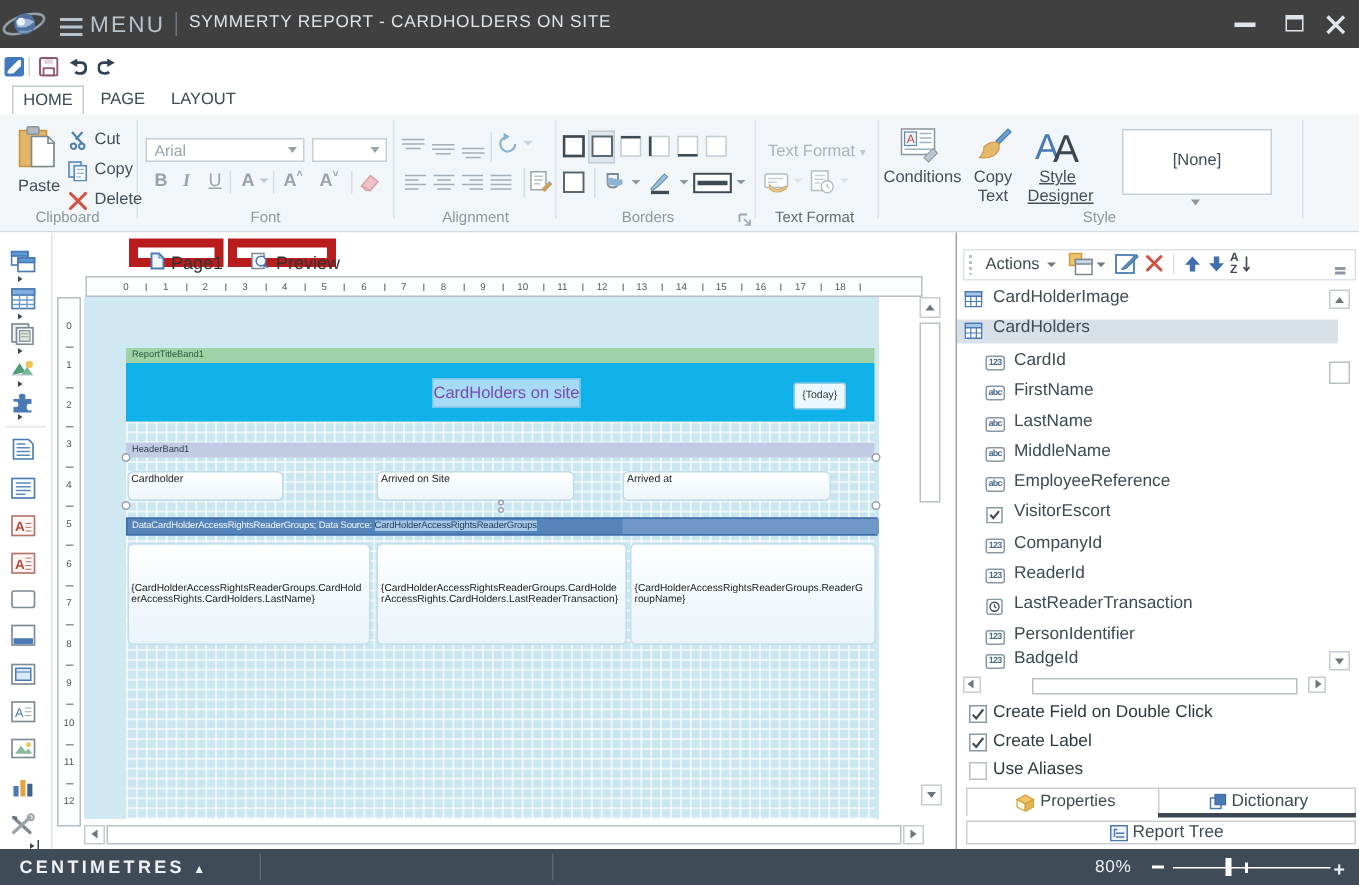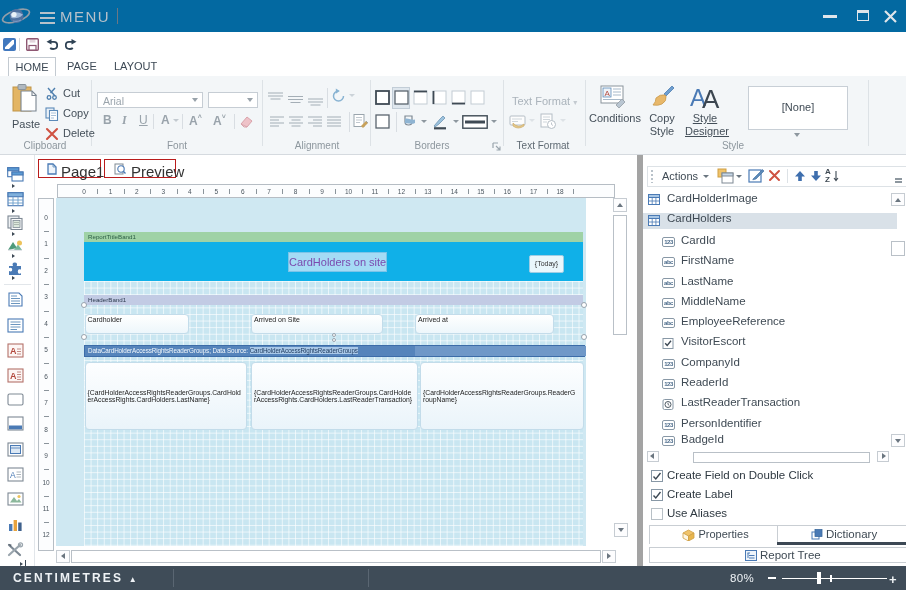--- a/index.html
+++ b/index.html
@@ -1,21 +1,21 @@
 <!DOCTYPE html>
 <html><head>
 <meta charset="utf-8">
 <style>
 * { margin:0; padding:0; box-sizing:border-box; }
 html,body { width:906px; height:590px; overflow:hidden; }
 body { font-family:"Liberation Sans", sans-serif; position:relative; background:#fff; }
 .abs { position:absolute; }
 
 
-#titlebar { left:0; top:0; width:906px; height:48px; background:#0369a1; }
+#titlebar { left:0; top:0; width:906px; height:48px; background:#404040; }
 #menu-burger div { width:15px; height:2.4px; background:#b7c1ca; margin-bottom:2.6px; }
 #menu-txt { color:#b7c1ca; font-size:15px; letter-spacing:1.5px; }
 #win-title { color:#dde3e9; font-size:11.5px; letter-spacing:0.5px; }
 
 
 #quickbar { left:0; top:32px; width:906px; height:24px; background:#ffffff; }
 
 
 #tabrow { left:0; top:56px; width:906px; height:20px; background:#ffffff; }
 .rtab { position:absolute; font-size:11px; color:#3c4854; top:4px; }
@@ -25,21 +25,21 @@
 #ribbon { left:0; top:76px; width:906px; height:79px; background:#f3f6f8; border-bottom:1px solid #d5dadf; }
 .gsep { position:absolute; top:4px; width:1px; height:66px; background:#dde2e6; }
 .glabel { position:absolute; bottom:3px; font-size:10px; color:#8d979e; width:100px; text-align:center; }
 .rbtn-txt { font-size:11px; color:#444f59; }
 .combo { position:absolute; background:#fff; border:1px solid #c6cdd4; }
 .combo .arr { position:absolute; right:4px; top:5px; width:0; height:0; border-left:3px solid transparent; border-right:3px solid transparent; border-top:4px solid #98a2aa; }
 
 
 #main { left:0; top:155px; width:906px; height:411px; background:#fff; }
 #toolbox { position:absolute; left:0; top:0; width:35px; height:411px; border-right:1px solid #e2e6ea; background:#fff; }
-.pagetab { position:absolute; top:4px; height:19px; border:1px solid #b91c1c; background:#fff; font-size:15px; color:#333; }
+.pagetab { position:absolute; top:4px; height:19px; border:6px solid #b91c1c; background:#fff; font-size:12px; color:#333;margin-left:48px; }
 #hruler { position:absolute; left:57px; top:29px; width:558px; height:14px; background:#fcfdfe; border:1px solid #b6bdc4; }
 #vruler { position:absolute; left:38px; top:43px; width:16px; height:353px; background:#fcfdfe; border:1px solid #b6bdc4; }
 .rnum { position:absolute; font-size:6.5px; color:#4a555e; }
 .htick { position:absolute; top:4px; width:1px; height:5px; background:#8b949b; }
 .vtick { position:absolute; left:5px; height:1px; width:5px; background:#8b949b; }
 #page { position:absolute; left:56px; top:43px; width:530px; height:348px; background:#cfe8f2; }
 #grid { position:absolute; left:28px; top:83px; width:499px; height:265px; background-color:#c9e6f1;
   background-image:linear-gradient(to right, rgba(255,255,255,.65) 1px, transparent 1px),
                    linear-gradient(to bottom, rgba(255,255,255,.65) 1px, transparent 1px);
   background-size:6.6px 6.6px; }
@@ -47,21 +47,21 @@
 .tbox { position:absolute; background:linear-gradient(180deg,#ffffff, #edf6fb); border:1px solid #c3dcea; border-radius:4px; font-size:7px; color:#222; padding:1px 0 0 2px; }
 .dbox { position:absolute; background:linear-gradient(180deg,#fdfeff, #eaf4fa); border:1px solid #c3dcea; border-radius:4px; font-size:6.8px; color:#222; display:flex; align-items:center; }
 .handle { position:absolute; width:6px; height:6px; border-radius:50%; background:#fff; border:1px solid #98a3ad; }
 
 
 .sbtn { position:absolute; background:#fdfdfe; border:1px solid #c6ccd2; }
 .sthumb { position:absolute; background:#fff; border:1px solid #b9c0c7; }
 .sarr { position:absolute; width:0; height:0; }
 
 
-#rpanel { position:absolute; left:637px; top:0px; width:269px; height:411px; background:#fff; border-left:6px solid #a3a3a3; }
+#rpanel { position:absolute; left:637px; top:0px; width:269px; height:411px; background:#fff; border-left:1px solid #a3a3a3; }
 .badge { position:absolute; width:13px; height:10px; border:1px solid #8898a6; border-radius:2px; background:#fff; font-size:6px; line-height:8px; text-align:center; color:#4a6a8a; font-weight:bold; letter-spacing:-0.5px; }
 
 
 #statusbar { left:0; top:566px; width:906px; height:24px; background:#3f4c58; color:#eef2f5; }
 #statusbar .lbl { position:absolute; font-size:10.5px; letter-spacing:0.4px; }
 </style>
 </head>
 <body>
 
 <div class="abs" id="titlebar">
@@ -72,20 +72,21 @@
     <circle cx="13" cy="13.5" r="2.6" fill="#eef4fa" opacity="0.95"></circle>
     <path d="M12 20 Q17 21 20 19" stroke="#7d9cc4" stroke-width="1.2" fill="none"></path>
   </svg>
   <div class="abs" id="menu-burger" style="left:40px;top:12px;">
     <div></div>
       <div></div>
       <div style="margin-bottom:0"></div>
   </div>
   <div class="abs" id="menu-txt" style="left:60px;top:8px;">MENU</div>
   <div class="abs" style="left:117px;top:8px;width:1px;height:16px;background:#6b7784"></div>
+  <div class="abs" id="win-title" style="left:126px;top:9px;">SYMMERTY REPORT - CARDHOLDERS ON SITE</div>
   <div class="abs" style="left:823px;top:15px;width:14px;height:3px;background:#dfe5ea"></div>
   <div class="abs" style="left:857px;top:10px;width:12px;height:11px;border:1.5px solid #dfe5ea;border-top-width:3px;"></div>
   <svg class="abs" style="left:883px;top:9px" width="15" height="15" viewBox="0 0 15 15">
     <path d="M2 2 L13 13 M13 2 L2 13" stroke="#dfe5ea" stroke-width="2.2"></path>
   </svg>
 </div>
 
 <div class="abs" id="quickbar">
   <div class="abs" style="left:3px;top:6px;width:13px;height:13px;background:#4178be;border-radius:2px;">
     <div style="position:absolute;left:2px;top:2px;width:9px;height:9px;overflow:hidden;">
@@ -261,21 +262,21 @@
     <rect x="3" y="3" width="8" height="9" fill="#eef3f8" stroke="#5b8ab8" stroke-width="0.8"></rect>
     <text x="4.5" y="10.5" font-size="8" fill="#b44a3e" font-family="Liberation Sans">A</text>
     <path d="M13 4 L21 4 M13 7 L21 7 M13 10 L21 10 M3 14.5 L21 14.5" stroke="#9db1c4" stroke-width="0.9"></path>
     <path d="M16 20 L22 14 L25 17 L19 23 Z" fill="#b9c6d2" stroke="#8a949c" stroke-width="0.7"></path>
   </svg>
   <div class="abs rbtn-txt" style="left:589px;top:36px;">Conditions</div>
   <svg class="abs" style="left:648px;top:8px" width="28" height="26" viewBox="0 0 28 26">
     <path d="M16 10 L24 2 L26 4 L18 12 Z" fill="#6f9fd0" stroke="#4c7cb0" stroke-width="0.8"></path>
     <path d="M8 14 Q12 10 17 11 L18 12 Q19 17 14 20 Q10 22 5 21 Q8 18 8 14 Z" fill="#e8b86a" stroke="#c99b4e" stroke-width="0.8"></path>
   </svg>
-  <div class="abs rbtn-txt" style="left:648px;top:36px;width:28px;text-align:center;line-height:13px;">Copy Style</div>
+  <div class="abs rbtn-txt" style="left:648px;top:36px;width:28px;text-align:center;line-height:13px;">Copy Text</div>
   <svg class="abs" style="left:690px;top:8px" width="30" height="26" viewBox="0 0 30 26">
     <text x="0" y="22" font-size="24" fill="#4a7ab5" font-family="Liberation Sans">A</text>
     <text x="12" y="24" font-size="26" fill="#3c4650" font-family="Liberation Sans">A</text>
   </svg>
   <div class="abs rbtn-txt" style="left:685px;top:36px;width:40px;text-align:center;line-height:13px;text-decoration:underline;">Style Designer</div>
   <div class="abs" style="left:748px;top:10px;width:100px;height:44px;background:#fff;border:1px solid #c8cfd6;">
     <div style="position:absolute;left:0;top:14px;width:100%;text-align:center;font-size:11px;color:#3f4a54;">[None]</div>
   </div>
   <div class="abs" style="left:794px;top:57px;width:0;height:0;border-left:3.5px solid transparent;border-right:3.5px solid transparent;border-top:4px solid #8d979f;"></div>
 </div>

